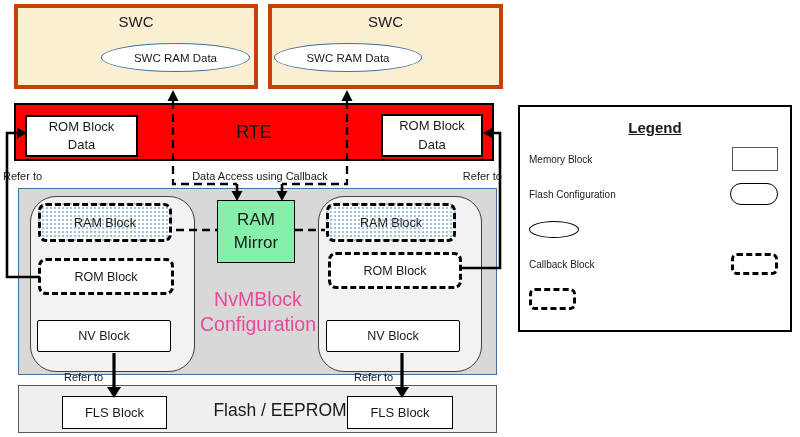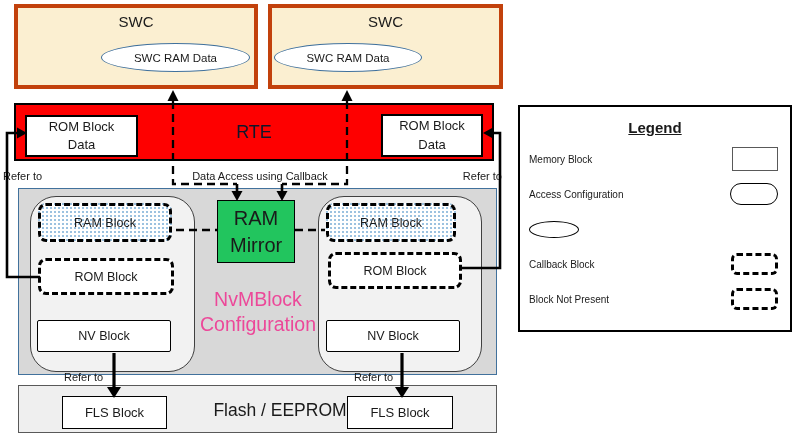--- a/index.html
+++ b/index.html
@@ -21,21 +21,21 @@
 
   .small-label{font-size:11px;color:#1a1a1a;white-space:nowrap;}
 
   
   .nvm-box{background:#D8D8D8;border:1.6px solid #41719C;}
   .config-box{background:#F2F2F2;border:1.2px solid #404040;border-radius:26px;}
   .blk{font-size:12.5px;}
   .blk-dashed{border:3px dashed #000;border-radius:8px;background:#F2F2F2;}
   .blk-solid{border:1.3px solid #000;border-radius:2px;background:#fff;}
   .dotfill{background-color:#fff;background-image:radial-gradient(circle,#9CC2E0 1px,rgba(0,0,0,0) 1.25px);background-size:4px 4px;}
-  .ram-mirror{background:#22c55e;border:1.6px solid #000;font-size:20px;line-height:1.35;}
+  .ram-mirror{background:#86efac;border:1.6px solid #000;font-size:17px;line-height:1.35;}
   .ram-mirror span{display:inline-block;width:52px;}
   .nvm-title{font-size:19.5px;line-height:1.3;color:#ec4899;text-align:center;}
 
   
   .flash-box{background:#EFEFEF;border:1.2px solid #595959;}
   .flash-title{font-size:17.5px;}
   .fls{background:#fff;border:1.6px solid #000;font-size:13px;}
 
   
   .legend-box{background:#fff;border:2px solid #000;}
@@ -126,32 +126,31 @@
     <span>FLS Block</span>
   </div>
 
   <div class="abs legend-box" style="left:518px;top:105px;width:274px;height:227px;">
     <div class="legend-title">Legend</div>
     <div class="legend-row">
       <span class="legend-label">Memory Block</span>
       <span class="sw sw-rect"></span>
     </div>
     <div class="legend-row">
-      <span class="legend-label">Access Configuration</span>
+      <span class="legend-label">Flash Configuration</span>
       <span class="sw sw-round"></span>
     </div>
     <div class="legend-row">
       <span class="sw sw-ellipse"></span>
     </div>
     <div class="legend-row">
       <span class="legend-label">Callback Block</span>
       <span class="sw sw-dashed"></span>
     </div>
     <div class="legend-row">
-      <span class="legend-label">Block Not Present</span>
       <span class="sw sw-dashed dotfill"></span>
     </div>
   </div>
 
   <svg class="connectors" width="800" height="437" viewBox="0 0 800 437">
 
     <g stroke="#000" stroke-width="2.3" fill="none">
       <path d="M173,101 V184 H237" stroke-dasharray="8,5"></path>
       <path d="M237,184 V192" stroke-width="2.6"></path>
     </g>

